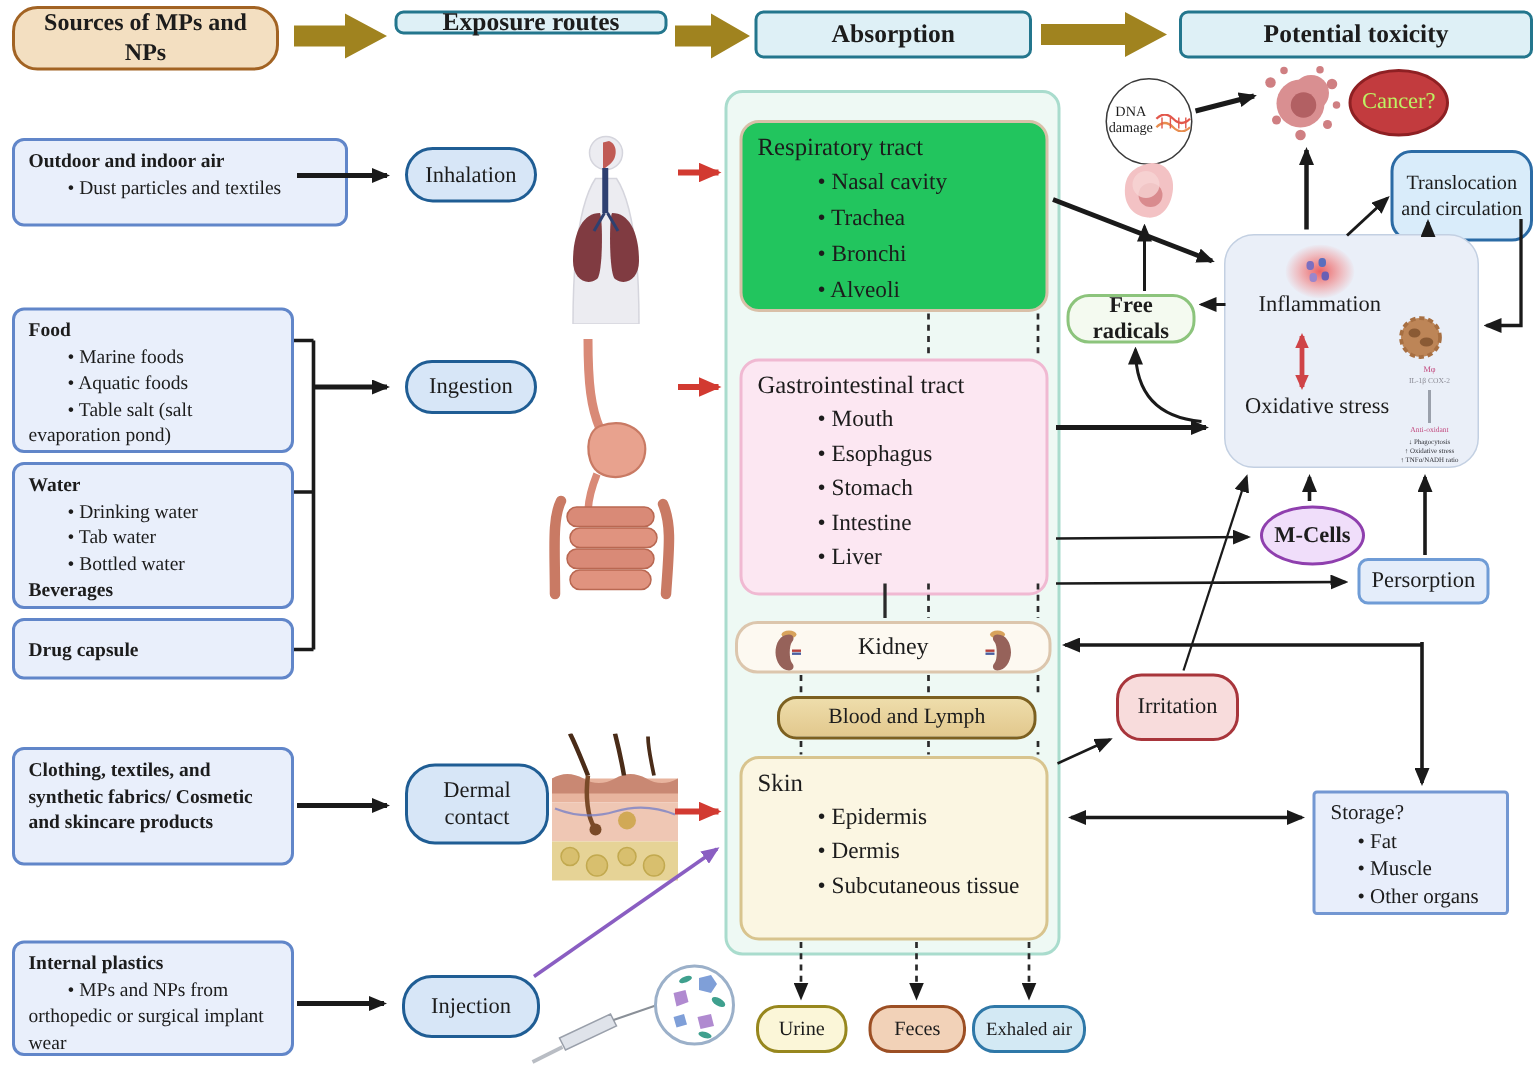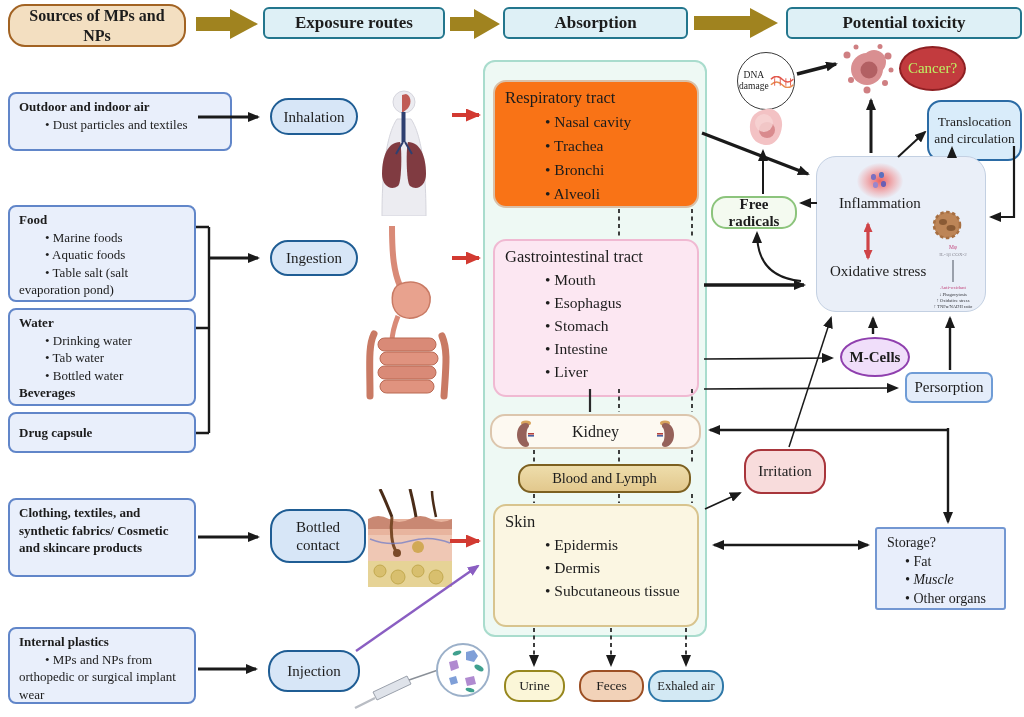--- a/index.html
+++ b/index.html
@@ -17,38 +17,38 @@
   .li{text-indent:26px;}
   .li::before{content:"• ";}
   
   .pill{background:#d7e6f7;border:2.5px solid #1f5d94;border-radius:20px;display:flex;align-items:center;justify-content:center;font-size:15px;text-align:center;line-height:1.2;z-index:3;}
   
   .cont{background:#eef9f4;border:2.2px solid #a9dccd;border-radius:12px;z-index:1;}
   .cbox{border-radius:13px;padding:4px 6px 3px 10px;z-index:3;font-size:15.5px;}
   .cbox .t{font-size:16.5px;}
   .li2{text-indent:40px;}
   .li2::before{content:"• ";}
-  .resp{background:#f97316;border:2.2px solid #d9c0a8;line-height:24px;}
+  .resp{background:#22c55e;border:2.2px solid #d9c0a8;line-height:24px;}
   .gi{background:#fce7f2;border:2.2px solid #f0b9d2;line-height:23px;}
   .skinb{background:#fbf6e2;border:2.2px solid #d8c48e;line-height:23px;}
   .kidney{background:#fdf9f1;border:2px solid #dcc6ad;border-radius:15px;display:flex;align-items:center;justify-content:center;font-size:16px;z-index:3;position:absolute;}
   .blood{background:linear-gradient(#eeddab,#e2c88d);border:2.2px solid #7c6020;border-radius:13px;display:flex;align-items:center;justify-content:center;font-size:14.5px;z-index:3;}
   .outpill{border-radius:15px;display:flex;align-items:center;justify-content:center;font-size:13.5px;z-index:3;}
   
   .roundlbl{display:flex;align-items:center;justify-content:center;text-align:center;z-index:3;}
   .tinygray{color:#8a8a94;}
   .tinypink{color:#c2477d;}
 </style>
 </head>
 <body>
 
 <div class="abs srcbox" style="left:8px;top:4px;width:178px;height:43px;">
   <span>Sources of MPs and NPs</span>
 </div>
-<div class="abs hdr" style="left:263px;top:7px;width:182px;height:32px;text-align:center;">
+<div class="abs hdr" style="left:263px;top:7px;width:182px;height:16px;text-align:center;">
   <span>Exposure routes</span>
 </div>
 <div class="abs hdr" style="left:503px;top:7px;width:185px;height:32px;">
   <span>Absorption</span>
 </div>
 <div class="abs hdr" style="left:786px;top:7px;width:236px;height:32px;">
   <span>Potential toxicity</span>
 </div>
 
 <div class="abs src" style="left:8px;top:92px;width:224px;height:59px;">
@@ -84,21 +84,21 @@
   <div class="li">MPs and NPs from orthopedic or surgical implant wear</div>
 </div>
 
 <div class="abs pill" style="left:270px;top:98px;width:88px;height:37px;">
   <span>Inhalation</span>
 </div>
 <div class="abs pill" style="left:270px;top:240px;width:88px;height:36px;">
   <span>Ingestion</span>
 </div>
 <div class="abs pill" style="left:270px;top:509px;width:96px;height:54px;padding:0 10px;">
-  <span>Bottled contact</span>
+  <span>Dermal contact</span>
 </div>
 <div class="abs pill" style="left:268px;top:650px;width:92px;height:42px;">
   <span>Injection</span>
 </div>
 
 <svg class="abs z2" style="left:352px;top:88px;" width="104" height="128" viewBox="0 0 104 128">
   <circle cx="52" cy="14" r="11" fill="#ececf1" stroke="#d5d5dd"></circle>
   <path d="M30,128 C30,62 39,40 45,31 L59,31 C65,40 74,62 74,128 Z" fill="#ececf1" stroke="#d5d5dd"></path>
   <path d="M54,6 C60,8 60,18 54,22 L50,25 L50,7 Z" fill="#b9423a" opacity="0.85"></path>
   <rect x="49.5" y="24" width="4" height="30" fill="#2e4070"></rect>
@@ -281,21 +281,21 @@
   <span>Persorption</span>
 </div>
 
 <div class="abs roundlbl" style="left:744px;top:449px;width:82px;height:45px;border-radius:17px;background:#f8dcdc;border:2.6px solid #a8353b;font-size:15px;">
   <span>Irritation</span>
 </div>
 
 <div class="abs" style="left:875px;top:527px;width:131px;height:83px;background:#e8eefb;border:2.2px solid #7397d2;border-radius:3px;padding:5px 6px 3px 10px;font-size:14px;line-height:18.5px;z-index:3;">
   <div>Storage?</div>
   <div class="li" style="text-indent:18px;">Fat</div>
-  <div class="li" style="text-indent:18px;font-style:italic;">Muscle</div>
+  <div class="li" style="text-indent:18px;">Muscle</div>
   <div class="li" style="text-indent:18px;">Other organs</div>
 </div>
 
 <svg class="overlay" width="1024" height="717" viewBox="0 0 1024 717">
   <defs>
     <marker id="mB" markerUnits="userSpaceOnUse" markerWidth="12" markerHeight="10" refX="10" refY="5" orient="auto">
         <path d="M0,0 L12,5 L0,10 Z" fill="#1a1a1a"></path>
       </marker>
     <marker id="mR" markerUnits="userSpaceOnUse" markerWidth="15" markerHeight="13" refX="13" refY="6.5" orient="auto">
         <path d="M0,0 L15,6.5 L0,13 Z" fill="#d23a31"></path>

